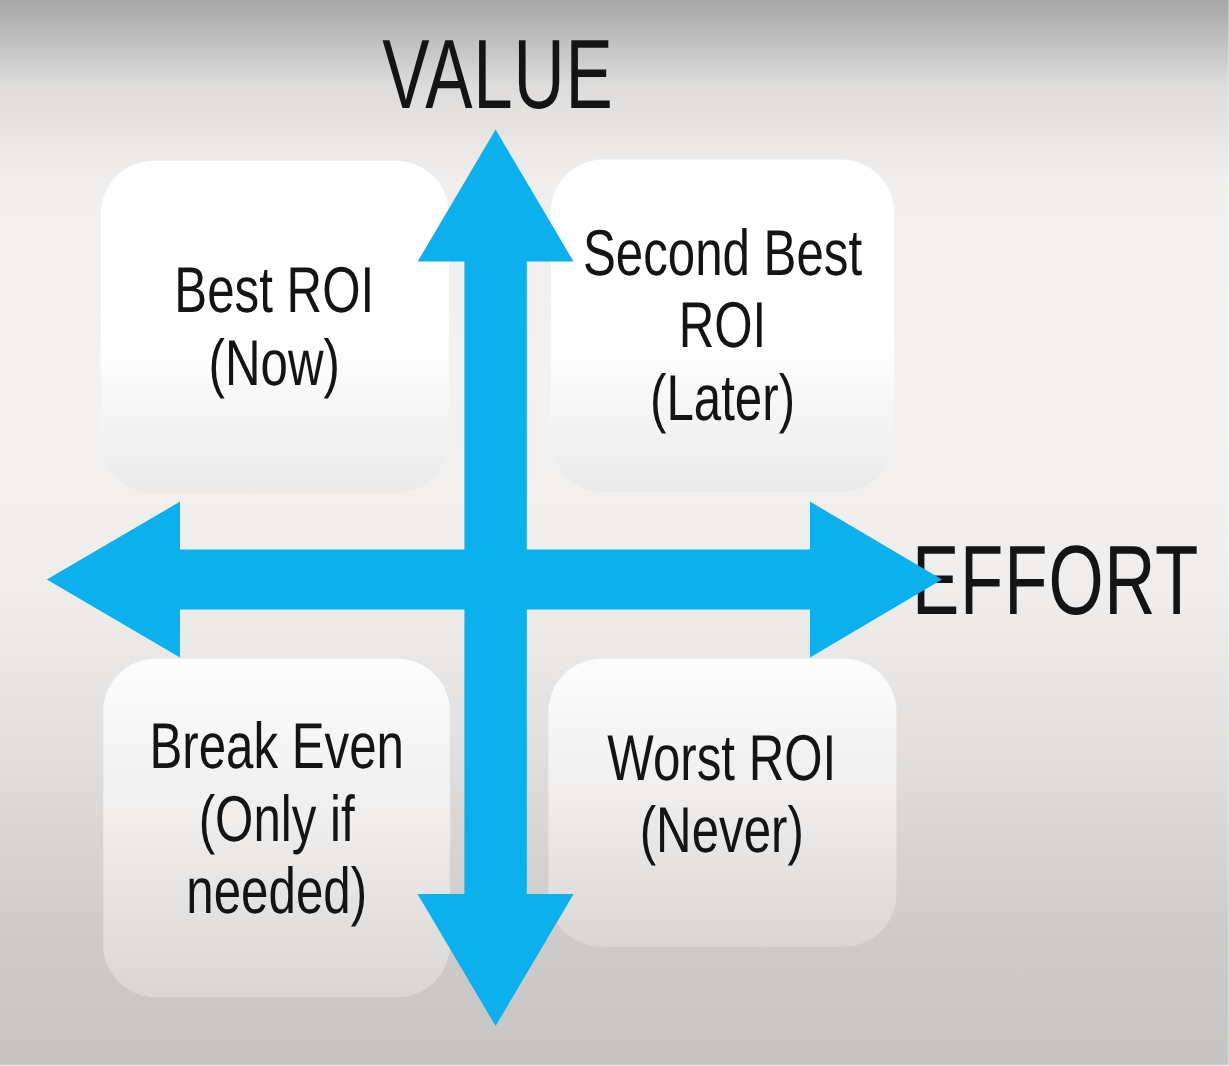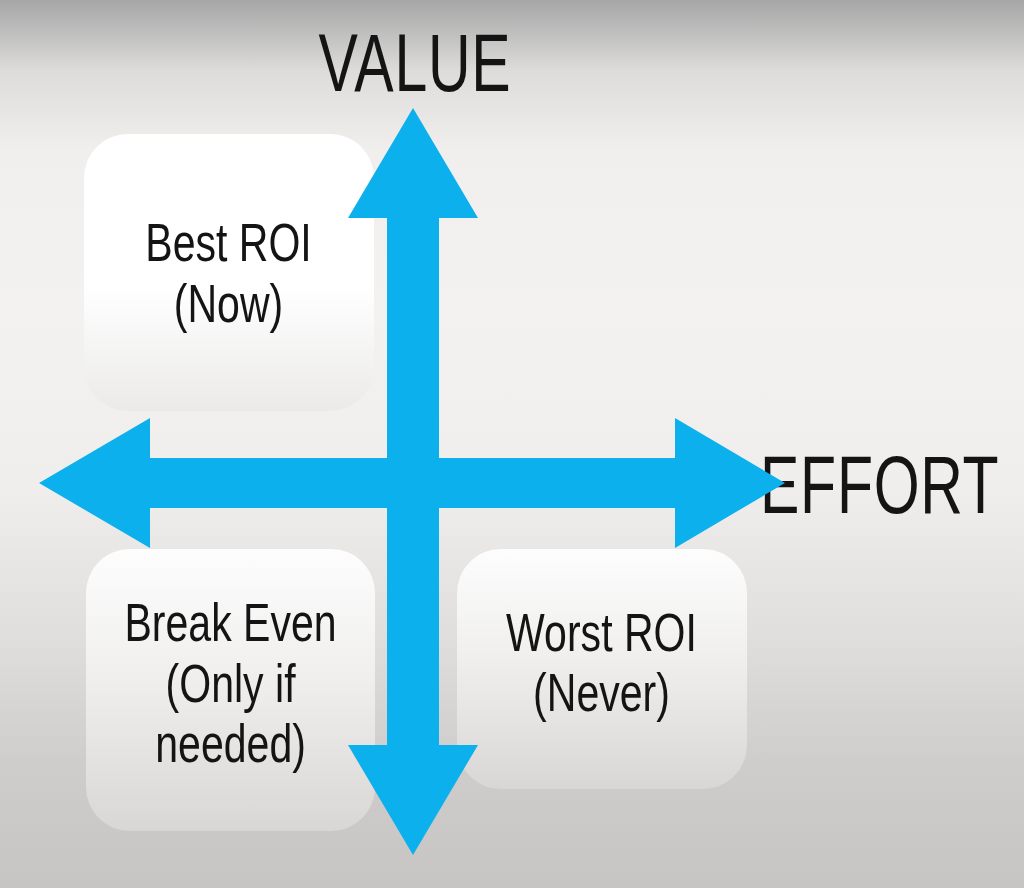--- a/index.html
+++ b/index.html
@@ -89,20 +89,27 @@
 
   <div class="axis-label" id="effort-label">EFFORT</div>
 
   <div class="quadrant top" id="quadrant-top-left">
     <div class="qtext">
       <div>Best ROI</div>
       <div>(Now)</div>
     </div>
   </div>
 
+  <div class="quadrant top" id="quadrant-top-right">
+    <div class="qtext">
+      <div>Second Best</div>
+      <div>ROI</div>
+      <div>(Later)</div>
+    </div>
+  </div>
 
   <div class="quadrant bottom" id="quadrant-bottom-left">
     <div class="qtext">
       <div>Break Even</div>
       <div>(Only if</div>
       <div>needed)</div>
     </div>
   </div>
 
   <div class="quadrant bottom" id="quadrant-bottom-right">

